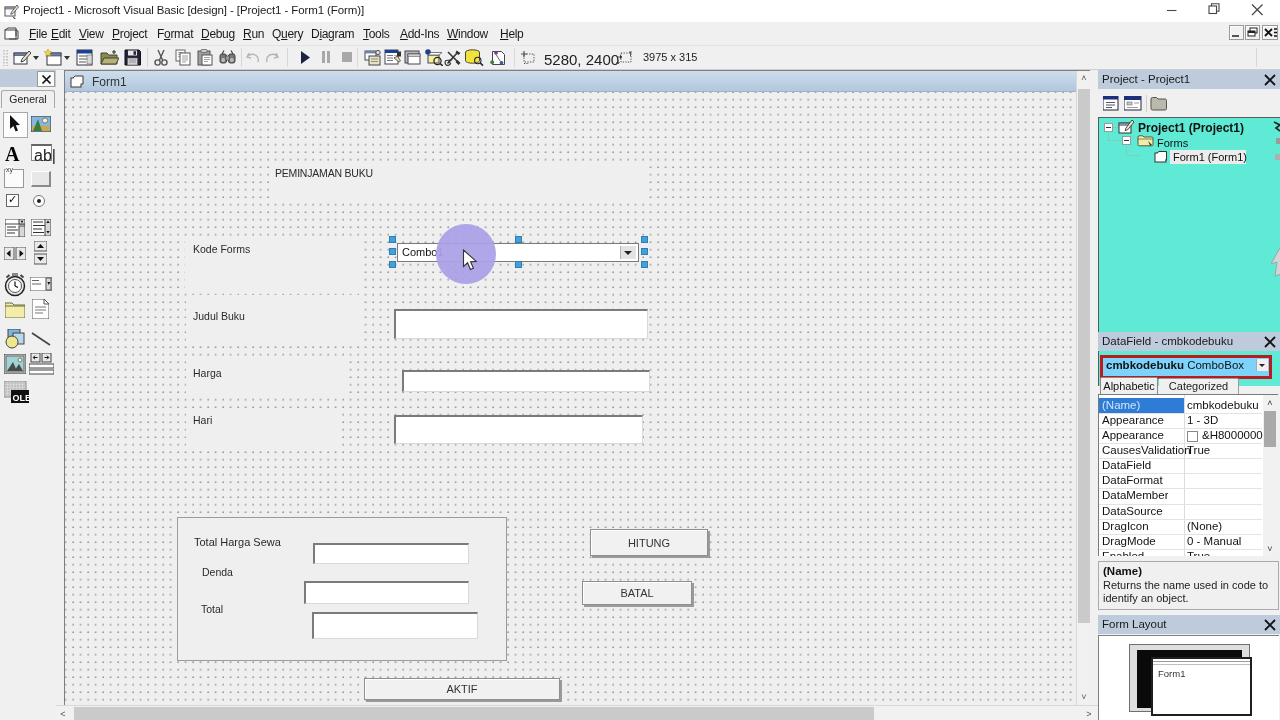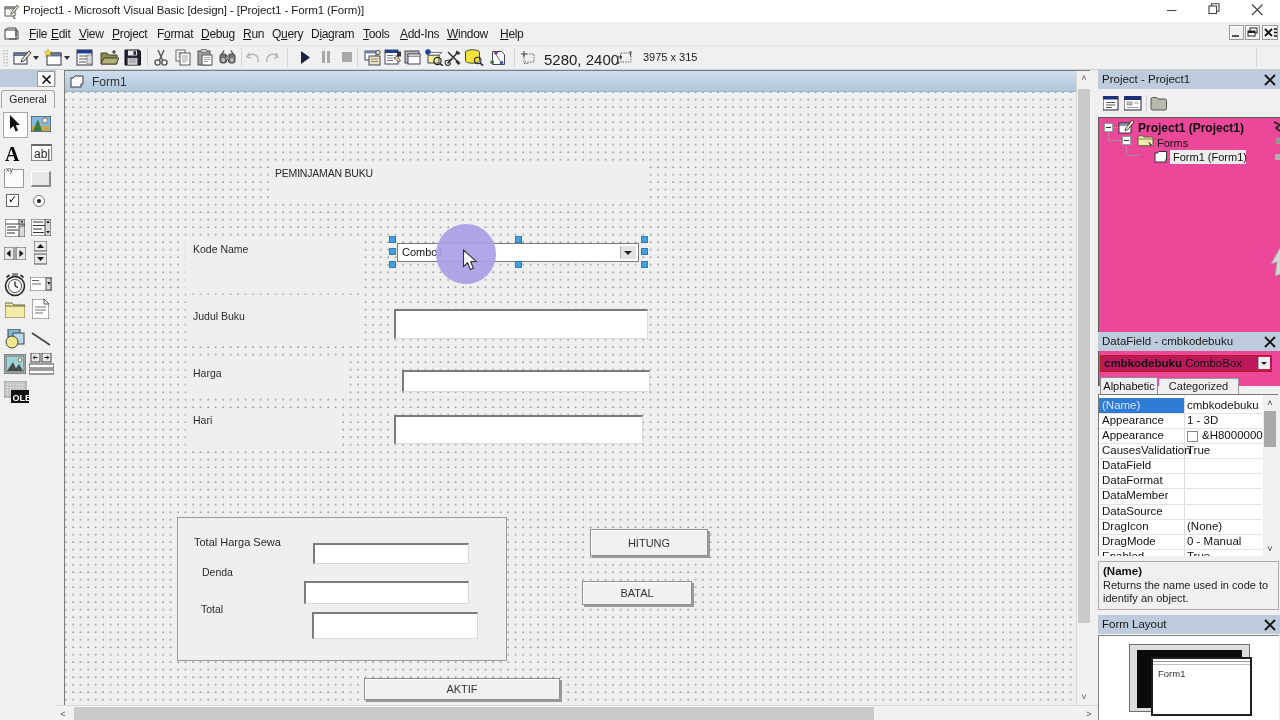--- a/index.html
+++ b/index.html
@@ -282,21 +282,21 @@
     </svg>
   <svg class="ab" style="left:31px;top:46px" width="20" height="16" viewBox="0 0 20 16">
       <rect x="0" y="0" width="20" height="16" fill="#86b7e0" stroke="#333"></rect>
       <rect x="1" y="10" width="18" height="5" fill="#caa84c"></rect>
       <circle cx="14" cy="4.5" r="2.6" fill="#f5f1d8" stroke="#777"></circle>
       <path d="M2 15 L7 3 L11 15 Z" fill="#3d7a3f"></path>
     </svg>
 
   <div class="ab" style="left:5px;top:73px;font-family:'Liberation Serif',serif;font-size:20px;font-weight:bold;color:#000">A</div>
   <div class="ab" style="left:31px;top:74px;width:21px;height:17px;background:#fff;border:1px solid #888;border-top:2px solid #666">
-      <span style="position:absolute;left:2px;top:1px;font-size:12px;color:#222">ab|</span>
+      <span style="position:absolute;left:2px;top:1px;font-size:16px;color:#222">ab|</span>
     </div>
 
   <div class="ab" style="left:4px;top:99px;width:20px;height:19px;background:#fbfbfb;border:1px solid #999">
       <span style="position:absolute;left:1px;top:-4px;font-size:7px;color:#333;background:#fbfbfb">xy</span>
     </div>
   <div class="ab" style="left:31px;top:101px;width:20px;height:16px;background:#e8e8e8;border-top:1px solid #fff;border-left:1px solid #fff;border-right:2px solid #8a8a8a;border-bottom:2px solid #8a8a8a"></div>
 
   <div class="ab" style="left:6px;top:124px;width:13px;height:13px;background:#fff;border:1px solid #666">
       <span style="position:absolute;left:1px;top:-2px;font-size:11px;color:#000">✓</span>
     </div>
@@ -397,21 +397,21 @@
         <path d="M3 3 l2 -2 h8 v8 h-2" fill="#fdfdfd" stroke="#3a3a3a"></path>
       </svg>
     <div class="ab" id="ftitle-text">Form1</div>
   </div>
   <div class="ab" id="fclient">
 
     <div class="lbl" style="left:204px;top:70px;width:378px;height:39px">
         <span style="position:absolute;left:6px;top:5px;font-size:10.5px;letter-spacing:-.2px">PEMINJAMAN BUKU</span>
       </div>
     <div class="lbl" style="left:120px;top:149px;width:178px;height:49px">
-        <span style="position:absolute;left:8px;top:2px">Kode Name</span>
+        <span style="position:absolute;left:8px;top:2px">Kode Forms</span>
       </div>
     <div class="lbl" style="left:121px;top:203px;width:174px;height:46px">
         <span style="position:absolute;left:7px;top:15px">Judul Buku</span>
       </div>
     <div class="lbl" style="left:121px;top:316px;width:154px;height:42px">
         <span style="position:absolute;left:7px;top:6px">Hari</span>
       </div>
     <div class="lbl" style="left:121px;top:264px;width:162px;height:41px">
         <span style="position:absolute;left:7px;top:11px">Harga</span>
       </div>
@@ -487,21 +487,21 @@
       <rect x="0" y="0" width="17" height="4" fill="#1c2f7c"></rect>
       <rect x="3" y="6" width="5" height="3" fill="#c8c8c8" stroke="#555" stroke-width=".5"></rect>
       <path d="M10 7 h5 M3 11.5 h11" stroke="#99a" stroke-width="1"></path>
     </svg>
   <div class="ab" style="left:48px;top:25px;width:1px;height:17px;background:#cfcfcf"></div>
   <svg class="ab" style="left:52px;top:25px" width="18" height="16" viewBox="0 0 18 16">
       <rect x="0" y="0" width="18" height="16" fill="none"></rect>
       <path d="M1 4 q0 -1.5 1.5 -1.5 h4 l1.5 1.5 h7 q1.5 0 1.5 1.5 v8 q0 1.5 -1.5 1.5 h-12.5 q-1.5 0 -1.5 -1.5 z" fill="#b9b9ad" stroke="#55554a"></path>
     </svg>
 
-  <div class="ab" style="left:0;top:47px;width:182px;height:269px;background:#ec4899;border-top:1px solid #5a5a5a;border-left:1px solid #5a5a5a">
+  <div class="ab" style="left:0;top:47px;width:182px;height:269px;background:#5eead4;border-top:1px solid #5a5a5a;border-left:1px solid #5a5a5a">
     <div class="minus" style="left:5px;top:5px"></div>
     <div class="ab" style="left:14px;top:9px;width:5px;height:1px;background:repeating-linear-gradient(90deg,#aaa 0 1px,transparent 1px 2px)"></div>
     <svg class="ab" style="left:19px;top:1px" width="17" height="16" viewBox="0 0 17 16">
         <rect x="1" y="4" width="12" height="10" fill="#fff" stroke="#333"></rect>
         <rect x="1" y="4" width="12" height="2.2" fill="#8099b8" stroke="#333" stroke-width=".5"></rect>
         <path d="M14 1 L8 9 l-.8 2.6 l2.6 -.9 L16 3 Z" fill="#efe6cc" stroke="#222" stroke-width=".8"></path>
       </svg>
     <b class="treerow" style="left:39px;top:3px;font-size:12px">Project1 (Project1)</b>
     <div class="ab" style="left:9px;top:15px;width:1px;height:8px;background:repeating-linear-gradient(#aaa 0 1px,transparent 1px 2px)"></div>
     <div class="ab" style="left:9px;top:22px;width:14px;height:1px;background:repeating-linear-gradient(90deg,#aaa 0 1px,transparent 1px 2px)"></div>
@@ -531,21 +531,21 @@
       </svg>
   </div>
 
   <div class="ptitle" style="left:0;top:262px;width:182px">
       <span class="tt">DataField - cmbkodebuku</span>
     </div>
   <svg class="ab" style="left:165px;top:265px" width="14" height="14" viewBox="0 0 14 14">
       <path d="M2 2 L12 12 M12 2 L2 12" stroke="#111" stroke-width="1.8"></path>
     </svg>
 
-  <div class="ab" style="left:2px;top:285px;width:172px;height:17px;background:#be185d;border:1px solid #b91c1c">
+  <div class="ab" style="left:2px;top:285px;width:172px;height:24px;background:#7dd3fc;border:3px solid #b91c1c">
     <span style="position:absolute;left:3px;top:1px;font-size:11.5px;color:#111"><b>cmbkodebuku</b> ComboBox</span>
     <div style="position:absolute;right:1px;top:1px;width:12px;height:12px;background:#f0f0f0;border-left:1px solid #aaa"></div>
     <div style="position:absolute;right:4px;top:6px;width:0;height:0;border-left:3px solid transparent;border-right:3px solid transparent;border-top:3.5px solid #222"></div>
   </div>
 
   <div class="ab" style="left:2px;top:307px;width:58px;height:17px;background:#f0f0f0;border:1px solid #8a8a8a;border-bottom:none;border-radius:2px 2px 0 0;font-size:11px;color:#111;text-align:center;line-height:16px">Alphabetic</div>
   <div class="ab" style="left:61px;top:308px;width:80px;height:16px;background:#f0f0f0;border:1px solid #9a9a9a;border-bottom:none;border-left:none;border-radius:0 2px 0 0;font-size:11px;color:#222;text-align:center;line-height:15px">Categorized</div>
 
   <div class="ab" style="left:0;top:324px;width:180px;height:162px;background:#fff;border-top:1px solid #7a7a7a;border-left:1px solid #7a7a7a;overflow:hidden">
     <div class="ab" style="left:85px;top:0;width:1px;height:162px;background:#dcdcdc"></div>

